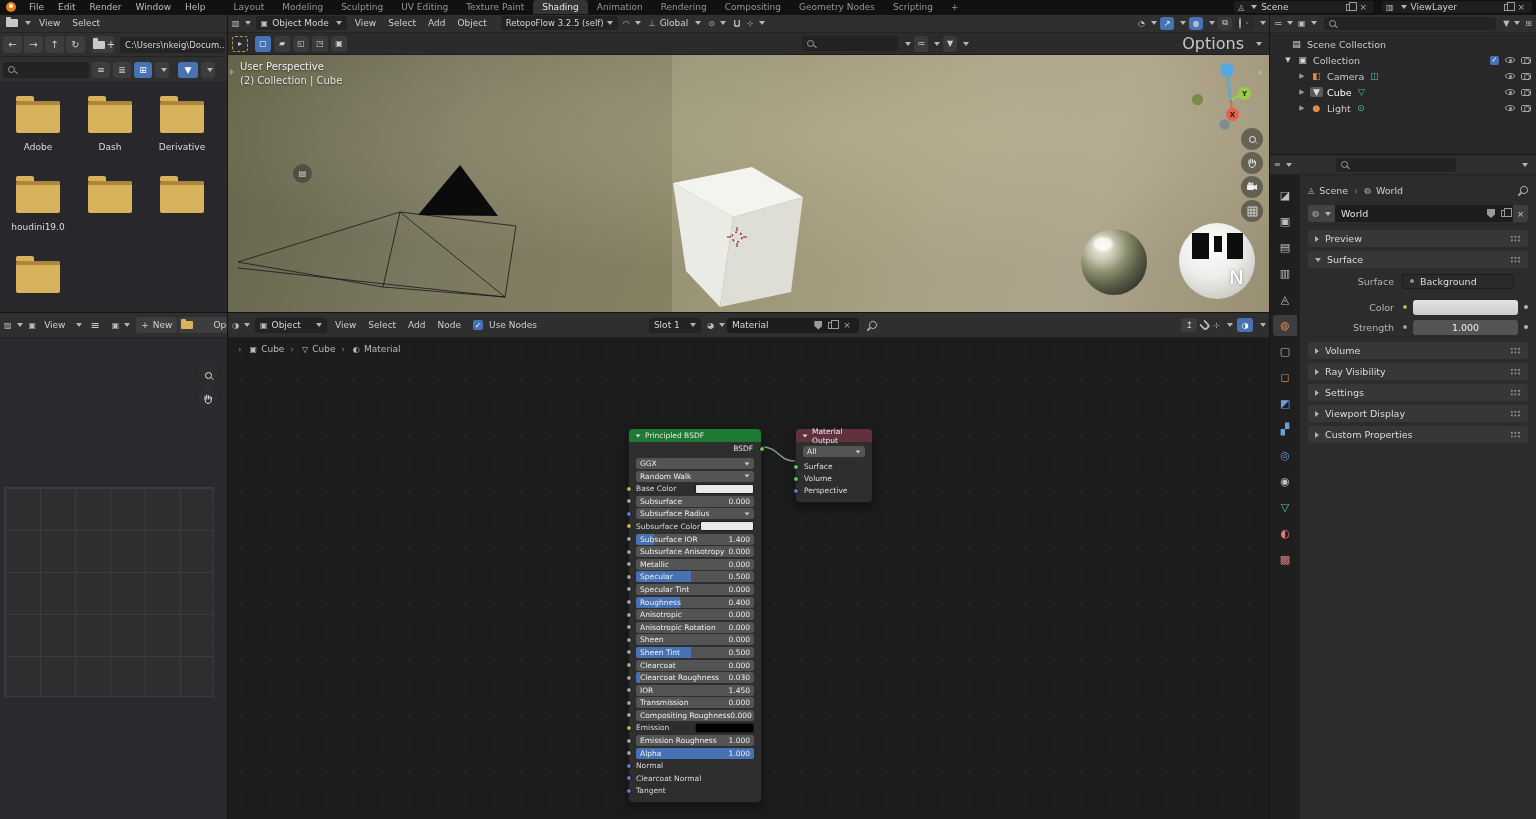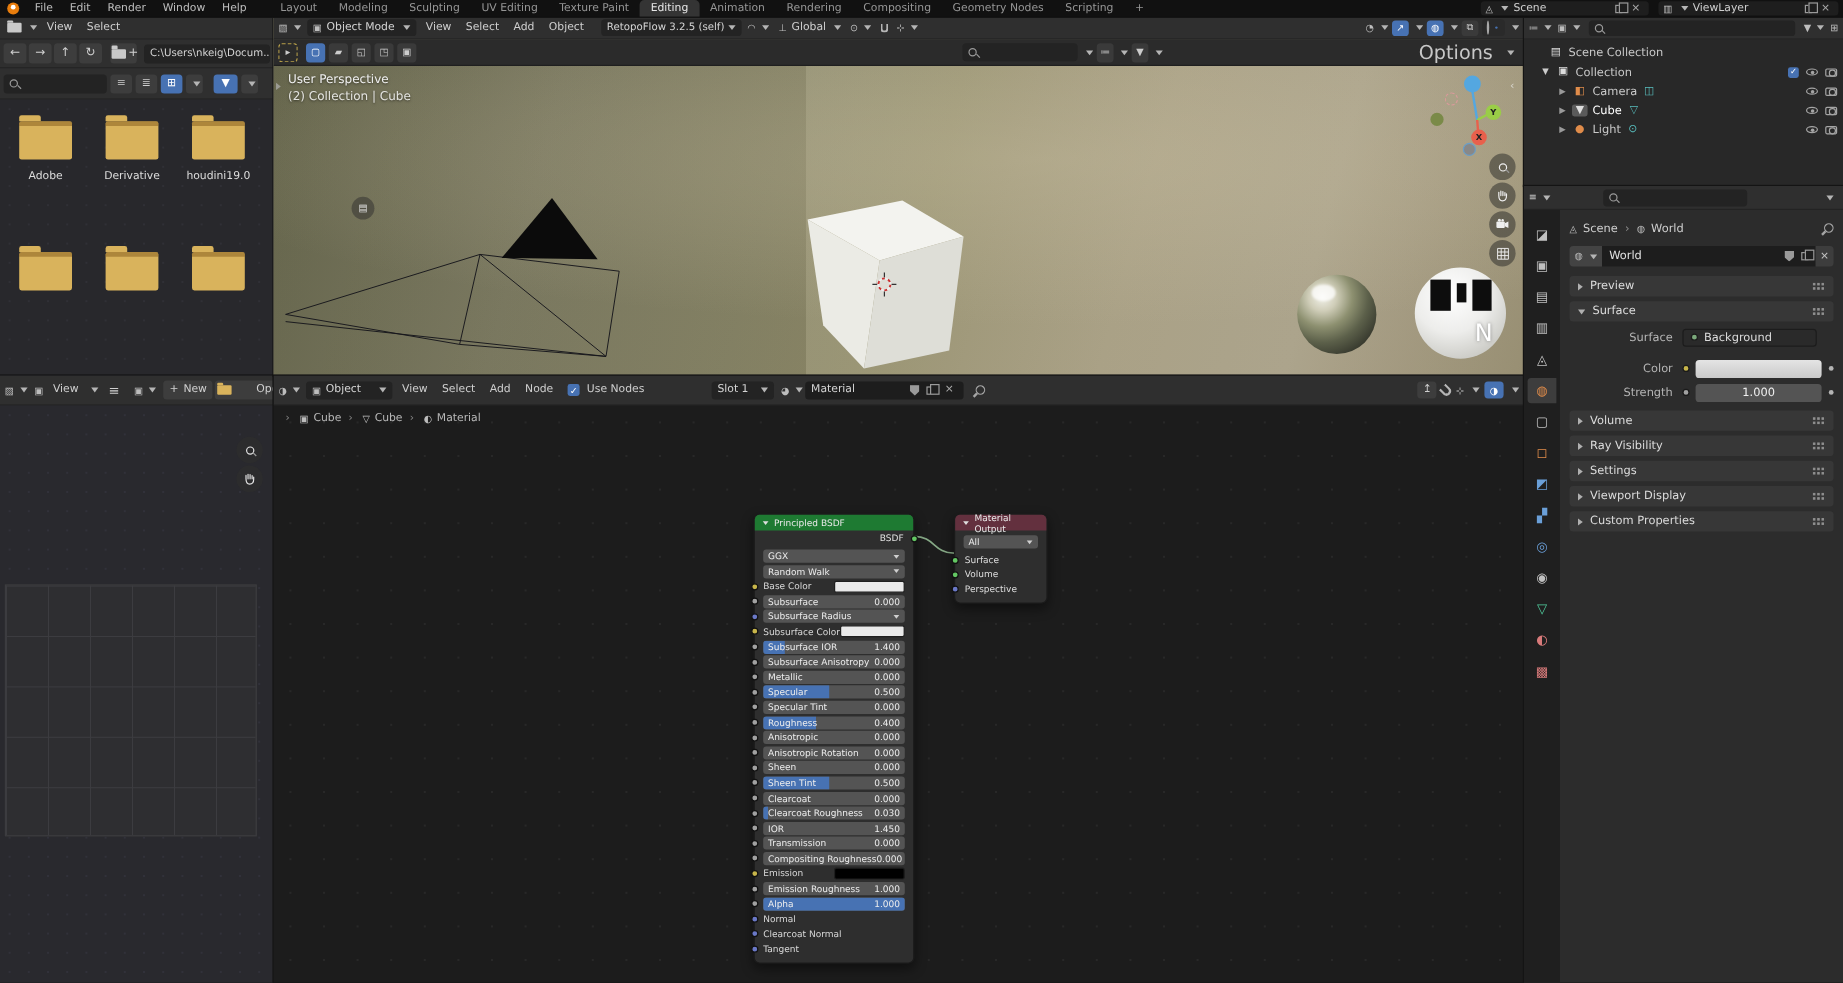--- a/index.html
+++ b/index.html
@@ -164,21 +164,21 @@
         <span class="mi">Render</span>
         <span class="mi">Window</span>
         <span class="mi">Help</span>
       </div>
     <div class="wtabs">
         <span class="wtab">Layout</span>
         <span class="wtab">Modeling</span>
         <span class="wtab">Sculpting</span>
         <span class="wtab">UV Editing</span>
         <span class="wtab">Texture Paint</span>
-        <span class="wtab active">Editing</span>
+        <span class="wtab active">Shading</span>
         <span class="wtab">Animation</span>
         <span class="wtab">Rendering</span>
         <span class="wtab">Compositing</span>
         <span class="wtab">Geometry Nodes</span>
         <span class="wtab">Scripting</span>
       </div>
     <span class="wtab">+</span>
     <div style="margin-left:auto;display:flex;align-items:center;padding-right:4px">
       <div class="idsel" style="width:140px">
         <span class="ci">◬</span>
@@ -230,20 +230,24 @@
       <span class="btn" style="width:14px;padding:0">
           <span class="chev"></span>
         </span>
     </div>
     <div id="fb-list">
       <div class="ftile">
         <span class="folder"></span>
         <span class="fname">Adobe</span>
       </div>
 
+      <div class="ftile">
+        <span class="folder"></span>
+        <span class="fname">Dash</span>
+      </div>
 
 
       <div class="ftile">
         <span class="folder"></span>
         <span class="fname">Derivative</span>
       </div>
 
       <div class="ftile">
         <span class="folder"></span>
         <span class="fname">houdini19.0</span>
@@ -446,21 +450,21 @@
           <span class="chev" style="margin-left:auto"></span>
         </div>
       <div class="row">
           <span class="mi">View</span>
           <span class="mi">Select</span>
           <span class="mi">Add</span>
           <span class="mi">Node</span>
         </div>
       <span class="cbox" style="margin-left:4px">✓</span>
       <span class="mi" style="padding-left:4px">Use Nodes</span>
-      <div class="f" style="margin-left:48px;width:52px;height:15px">
+      <div class="f" style="margin-left:104px;width:52px;height:15px">
           <span>Slot 1</span>
           <span class="chev" style="margin-left:auto"></span>
         </div>
       <span class="ci" style="margin-left:4px">◕</span>
         <span class="chev"></span>
       <div class="f" style="width:132px;height:15px;background:#1d1d1d;gap:6px">
         <span style="flex:1">Material</span>
         <span class="shield"></span>
         <span class="copyic"></span>
         <span class="xg">×</span>

